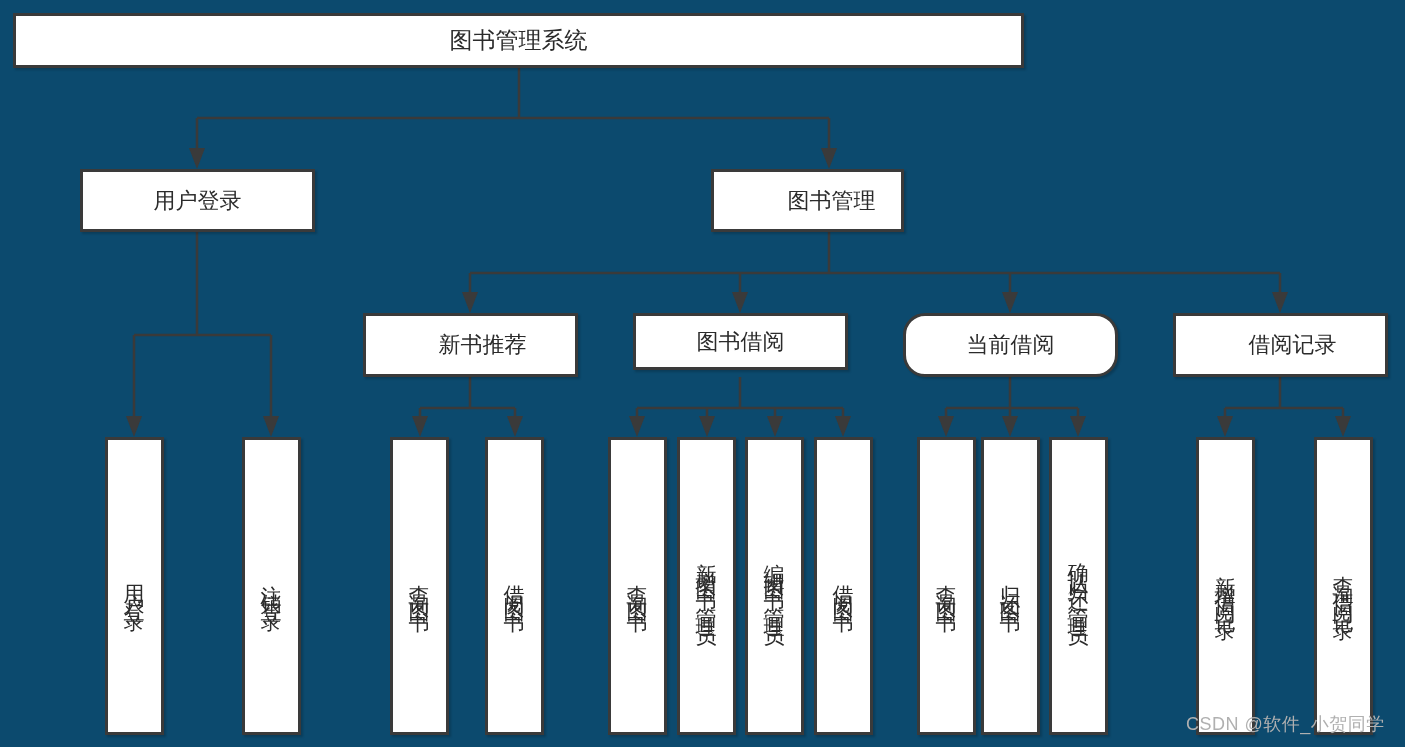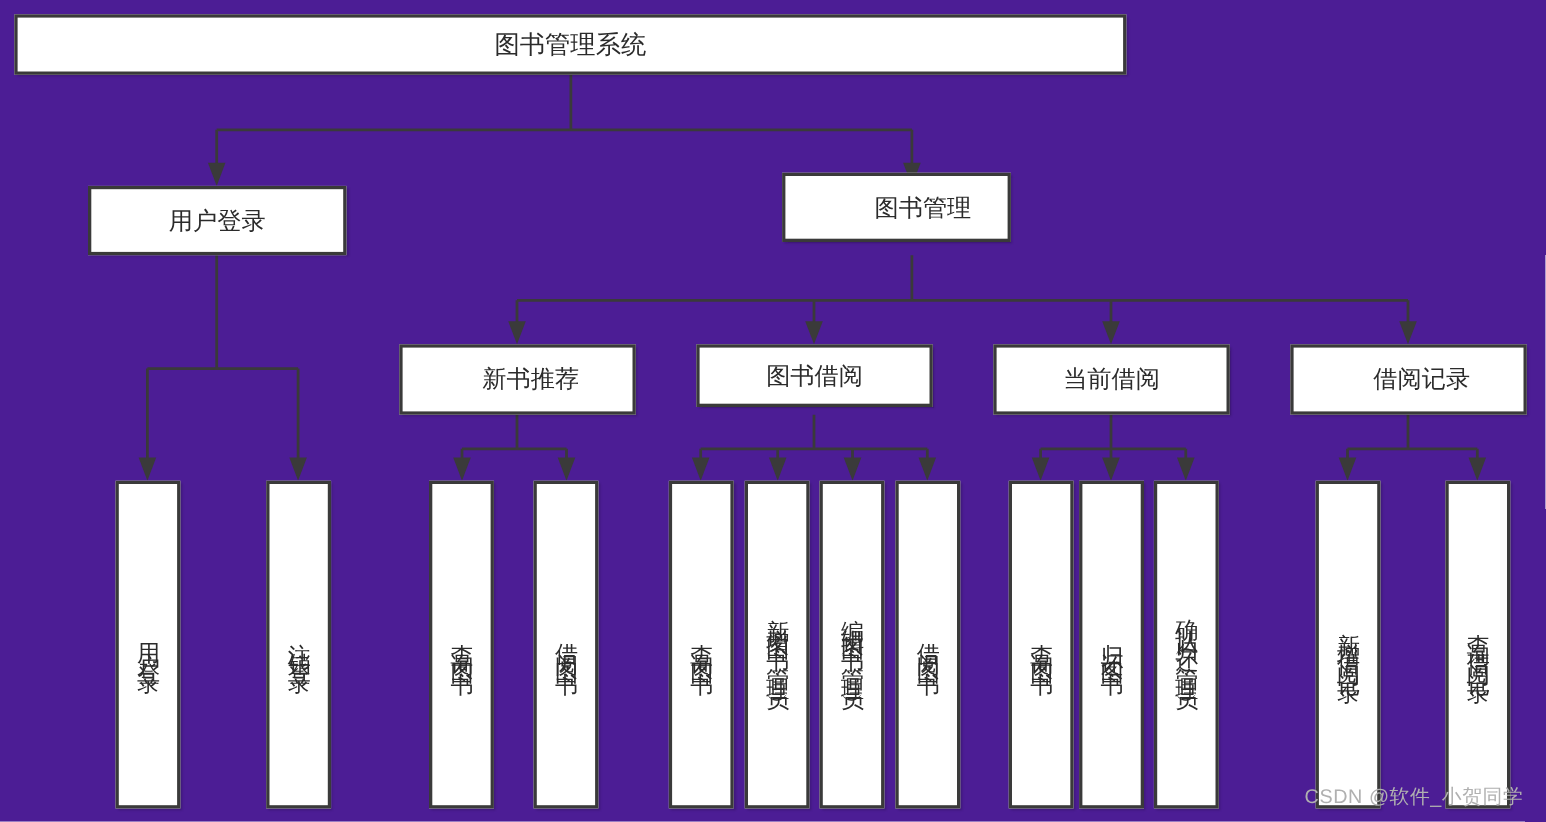--- a/index.html
+++ b/index.html
@@ -5,21 +5,21 @@
   html, body {
     margin: 0;
     padding: 0;
     background: #ffffff;
     font-family: "Liberation Sans", "DejaVu Sans", sans-serif;
   }
   #stage {
     position: relative;
     width: 1405px;
     height: 747px;
-    background: #4c1d95;
+    background: #0c4a6e;
     overflow: hidden;
   }
   #wires {
     position: absolute;
     left: 0; top: 0;
     width: 1405px;
     height: 747px;
     z-index: 0;
   }
   .node {
@@ -118,31 +118,31 @@
     </g>
   </svg>
 
   <div class="node node-root" style="left:13px; top:13px; width:1011px; height:55px;">
     <span>图书管理系统</span>
   </div>
 
   <div class="node node-branch" style="left:80px; top:169px; width:235px; height:63px;">
     <span>用户登录</span>
   </div>
-  <div class="node node-branch" style="left:711px; top:157px; width:208px; height:63px;padding-left:48px;">
+  <div class="node node-branch" style="left:711px; top:169px; width:193px; height:63px;padding-left:48px;">
     <span>图书管理</span>
   </div>
 
   <div class="node node-branch" style="left:363px; top:313px; width:215px; height:64px;padding-left:24px;">
     <span>新书推荐</span>
   </div>
   <div class="node node-branch" style="left:633px; top:313px; width:215px; height:57px;">
     <span>图书借阅</span>
   </div>
-  <div class="node node-branch" style="left:903px; top:313px; width:215px; height:64px;">
+  <div class="node node-branch" style="left:903px; top:313px; width:215px; height:64px;border-radius:22px;">
     <span>当前借阅</span>
   </div>
   <div class="node node-branch" style="left:1173px; top:313px; width:215px; height:64px;padding-left:24px;">
     <span>借阅记录</span>
   </div>
 
   <div class="node leaf" style="left:105px; top:437px; width:59px; height:298px;">
     <span class="v-label">用户登录</span>
   </div>
   <div class="node leaf" style="left:242px; top:437px; width:59px; height:298px;">

